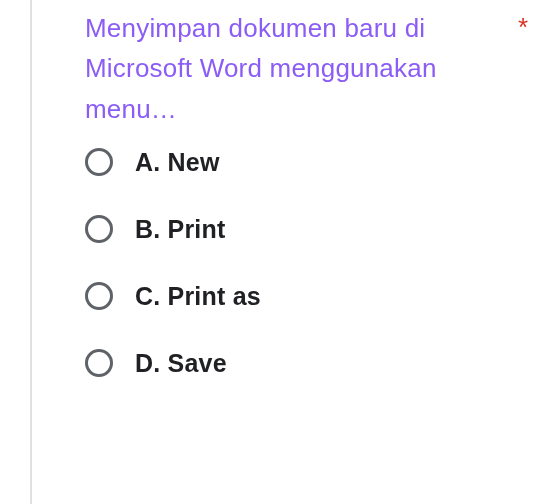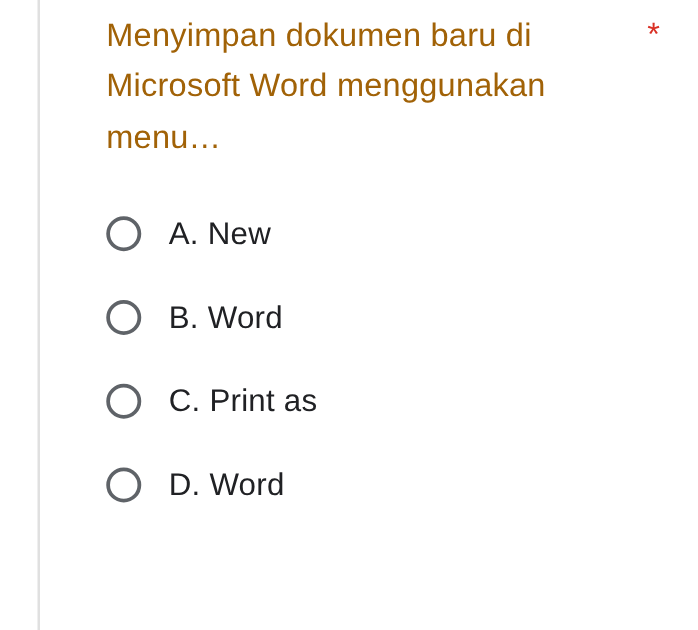--- a/index.html
+++ b/index.html
@@ -27,34 +27,35 @@
       height: 100%;
       background: #e0e0e0;
     }
     .question-row {
       display: flex;
       align-items: flex-start;
       padding-left: 30px;
     }
     .question-text {
       font-size: 26px;
-      color: #a16207;
+      color: #8b5cf6;
       line-height: 1.55;
       letter-spacing: 0.2px;
       flex: 1;
     }
     .required-asterisk {
       color: #d93025;
       font-size: 26px;
       margin-left: 12px;
       line-height: 1.5;
     }
     .options {
-      margin-top: 44px;
+      margin-top: 19px;
       padding-left: 30px;
+      font-weight: bold;
     }
     .option {
       display: flex;
       align-items: center;
       margin-bottom: 38px;
       cursor: pointer;
     }
     .radio {
       width: 28px;
       height: 28px;
@@ -80,24 +81,24 @@
     <div class="required-asterisk">*</div>
   </div>
 
   <div class="options">
     <div class="option">
       <div class="radio"></div>
       <div class="option-label">A. New</div>
     </div>
     <div class="option">
       <div class="radio"></div>
-      <div class="option-label">B. Word</div>
+      <div class="option-label">B. Print</div>
     </div>
     <div class="option">
       <div class="radio"></div>
       <div class="option-label">C. Print as</div>
     </div>
     <div class="option">
       <div class="radio"></div>
-      <div class="option-label">D. Word</div>
+      <div class="option-label">D. Save</div>
     </div>
   </div>
 </div>
 
 </body></html>

